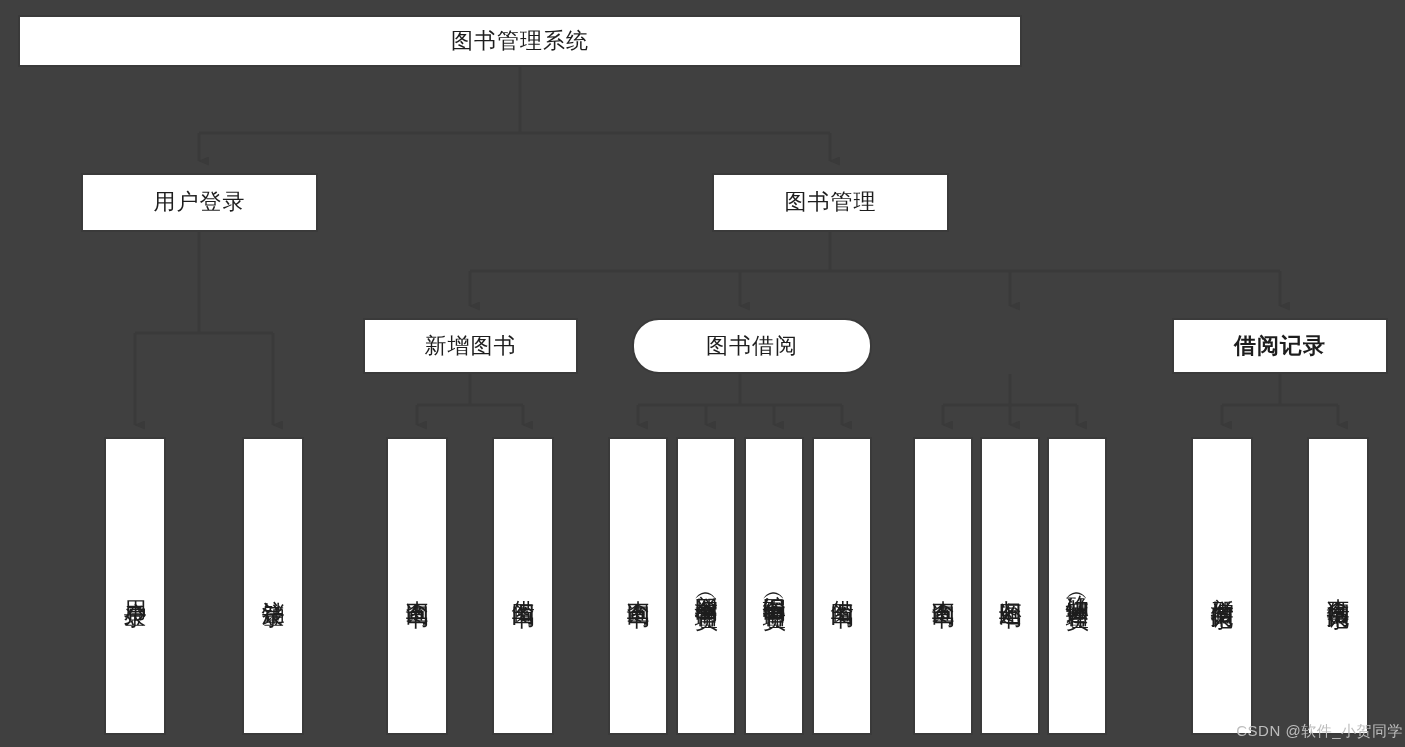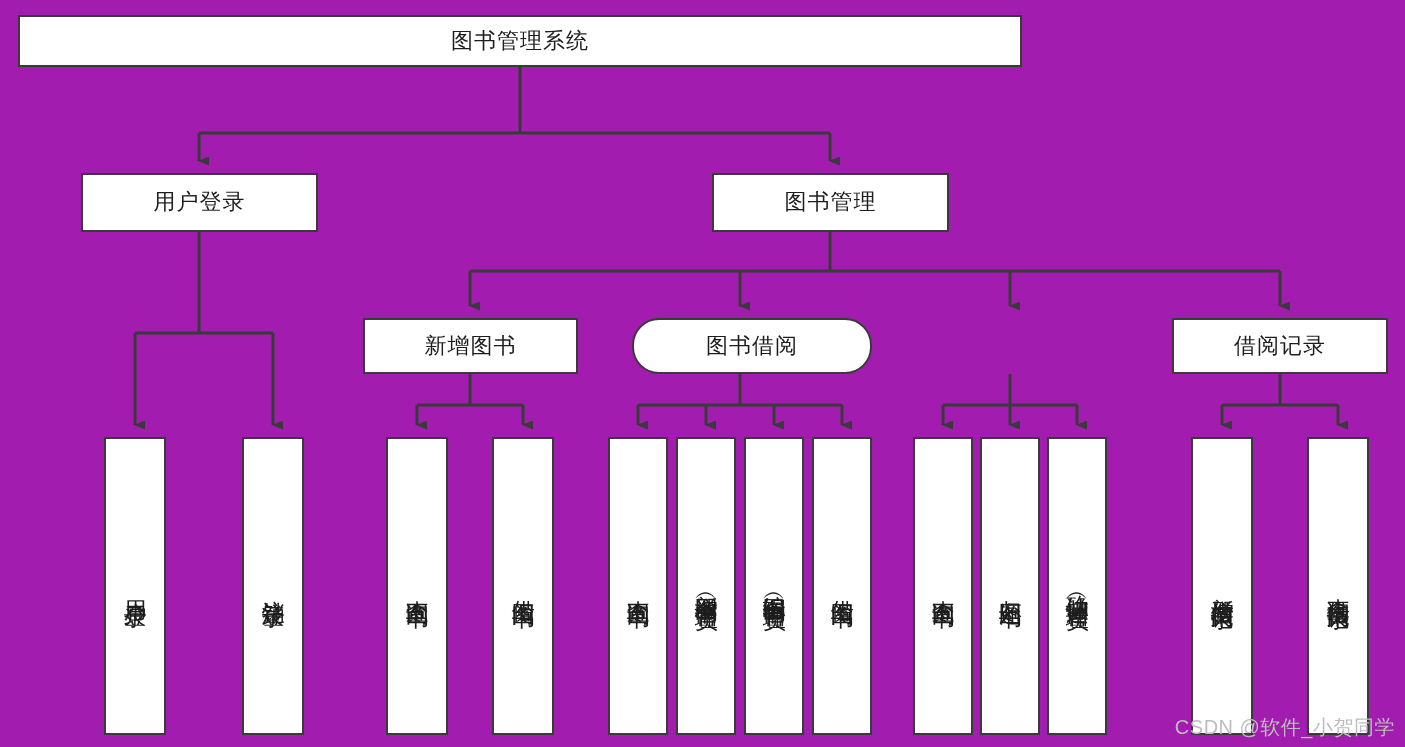--- a/index.html
+++ b/index.html
@@ -7,21 +7,21 @@
     padding: 0;
     background: #ffffff;
   }
   body {
     font-family: "Liberation Sans", "DejaVu Sans", sans-serif;
   }
   #diagram-canvas {
     position: relative;
     width: 1405px;
     height: 747px;
-    background: #a21caf;
+    background: #404040;
     overflow: hidden;
   }
   #edge-layer {
     position: absolute;
     left: 0;
     top: 0;
     width: 1405px;
     height: 747px;
     pointer-events: none;
   }
@@ -55,23 +55,23 @@
     padding: 6px 0;
     text-align: center;
   }
   .node-v .vtext {
     writing-mode: vertical-rl;
     text-orientation: upright;
     display: block;
   }
   .watermark {
     position: absolute;
-    right: 10px;
+    right: 2px;
     bottom: 6px;
-    font-size: 20px;
+    font-size: 15px;
     color: #bdbdbd;
     white-space: nowrap;
     letter-spacing: 0.5px;
   }
 </style>
 </head>
 <body>
 
 <div id="diagram-canvas">
 
@@ -135,21 +135,21 @@
   <div class="node node-h" style="left:712px; top:173px; width:237px; height:59px;">
     <span>图书管理</span>
   </div>
 
   <div class="node node-h" style="left:363px; top:318px; width:215px; height:56px;">
     <span>新增图书</span>
   </div>
   <div class="node node-h" style="left:632px; top:318px; width:240px; height:56px;border-radius:27px;">
     <span>图书借阅</span>
   </div>
-  <div class="node node-h" style="left:1172px; top:318px; width:216px; height:56px;">
+  <div class="node node-h" style="left:1172px; top:318px; width:216px; height:56px;font-weight:bold;">
     <span>借阅记录</span>
   </div>
 
   <div class="node node-v" style="left:104px; top:437px; width:62px; height:298px;">
     <span class="vtext">用户登录</span>
   </div>
   <div class="node node-v" style="left:242px; top:437px; width:62px; height:298px;">
     <span class="vtext">注销登录</span>
   </div>
 

